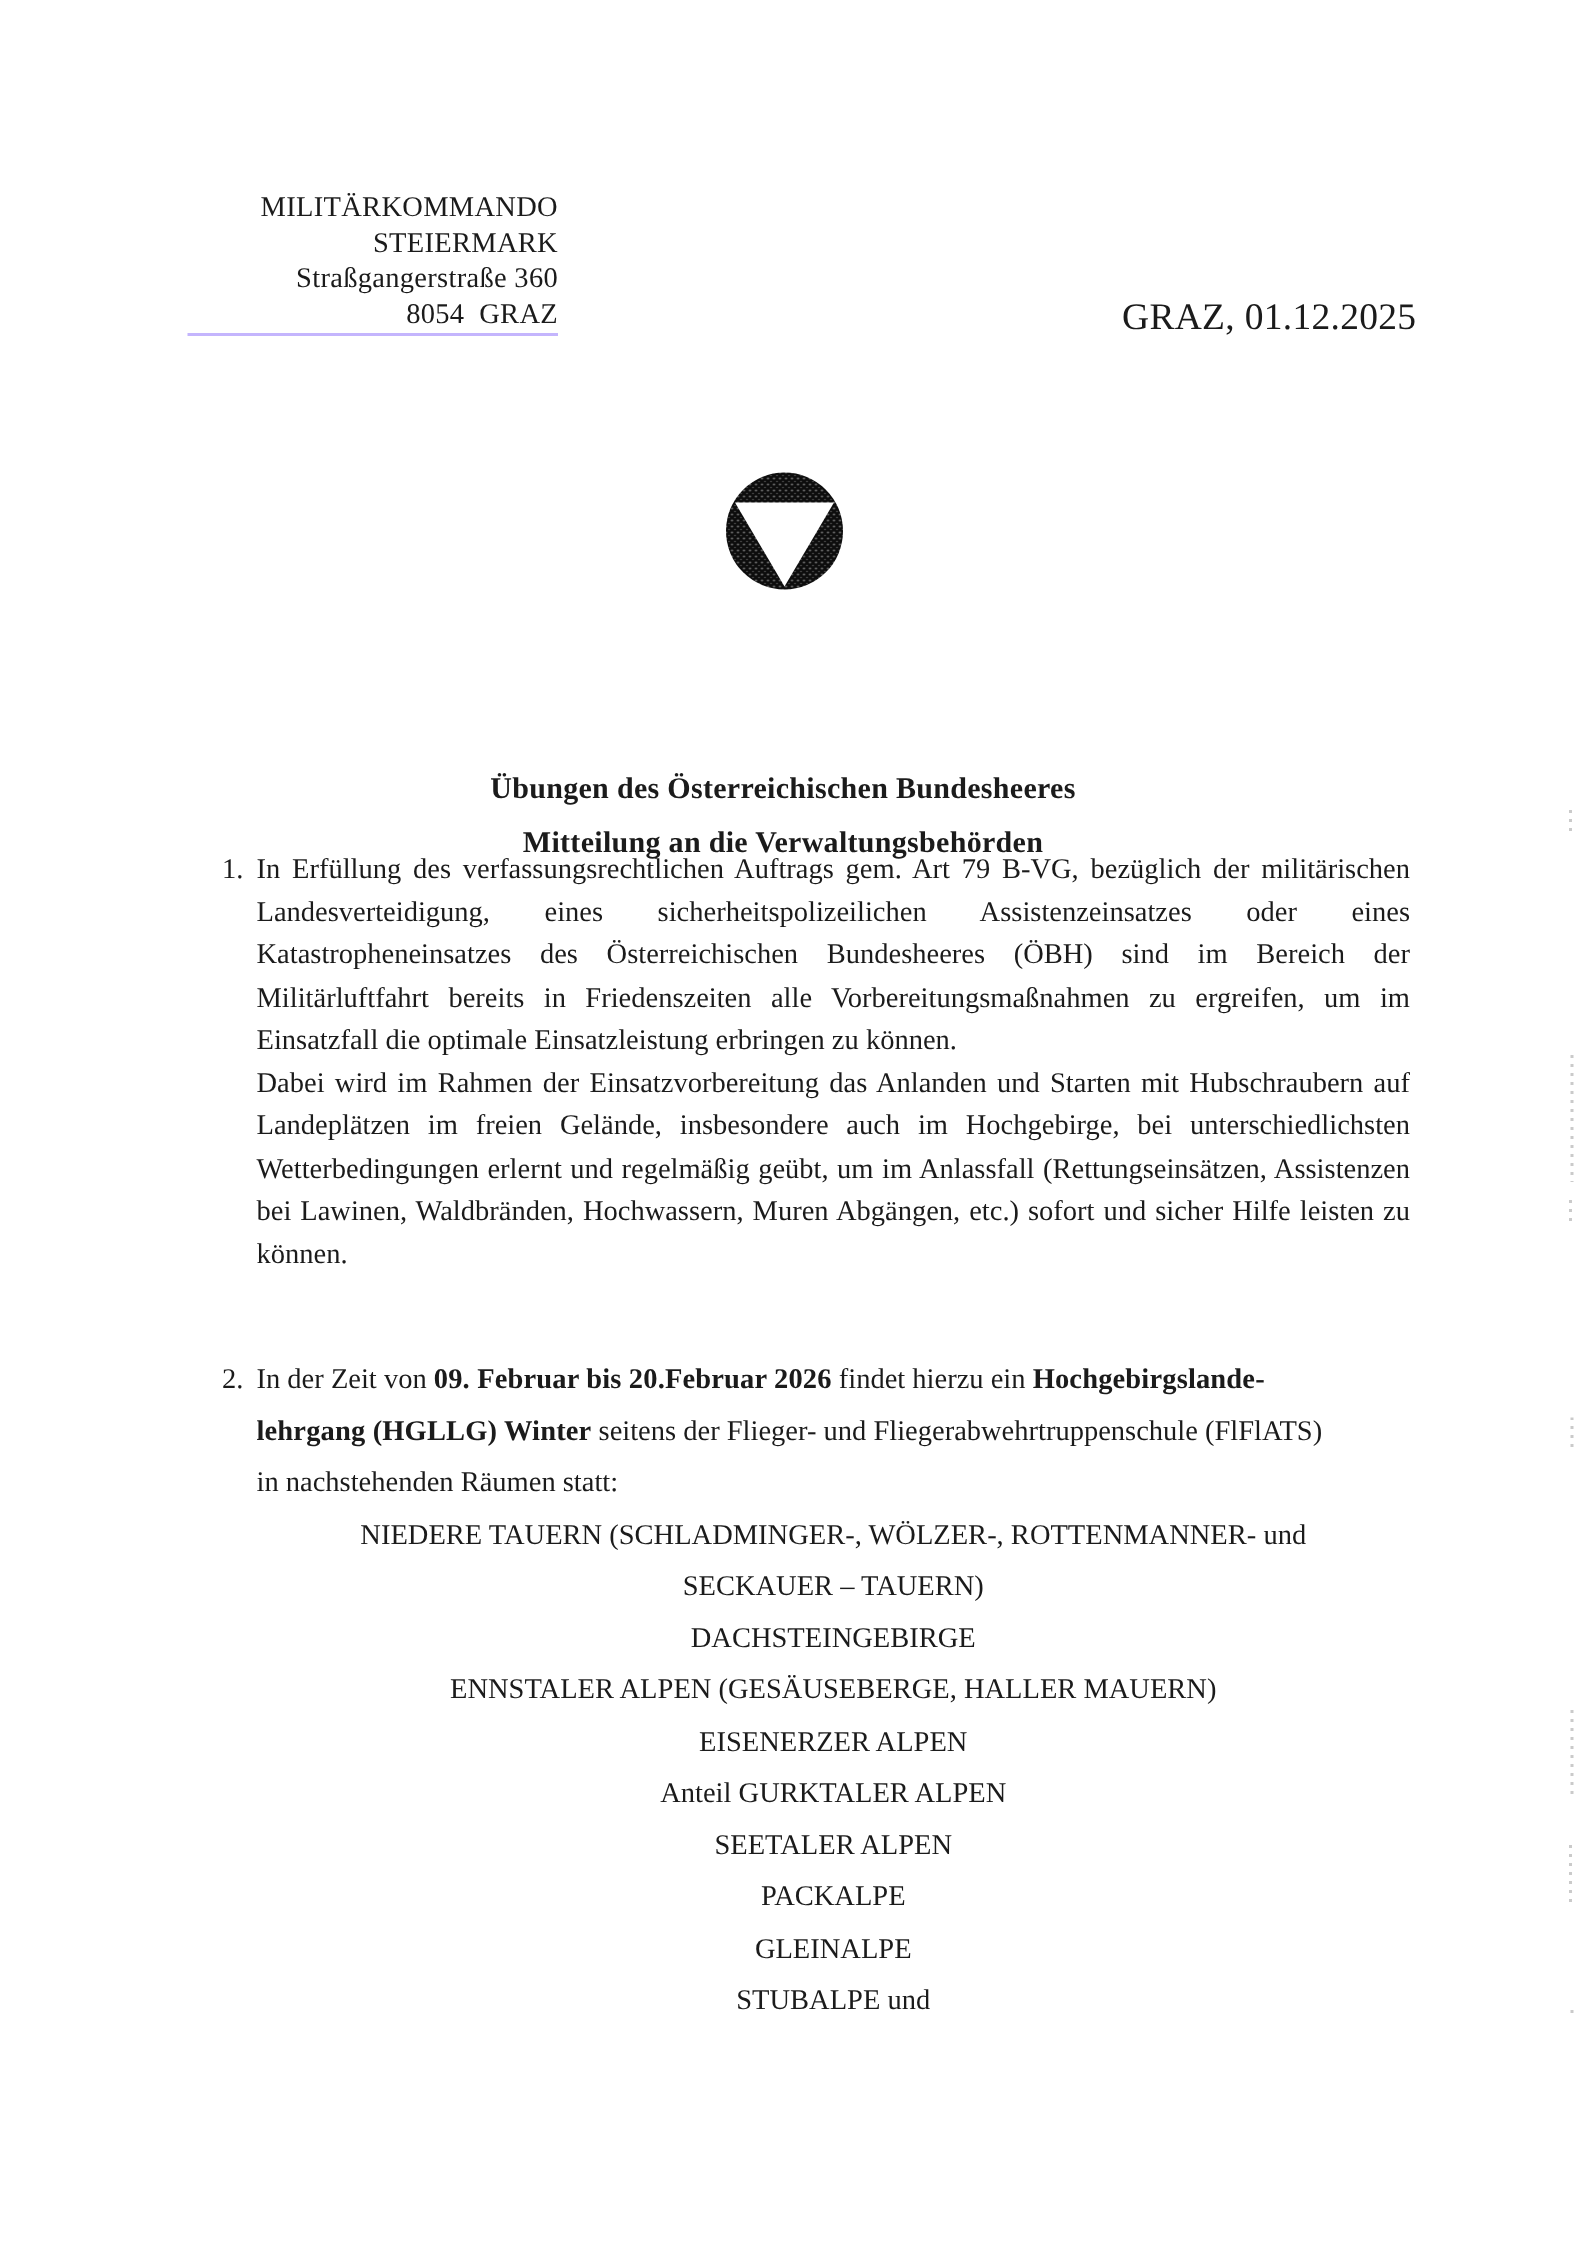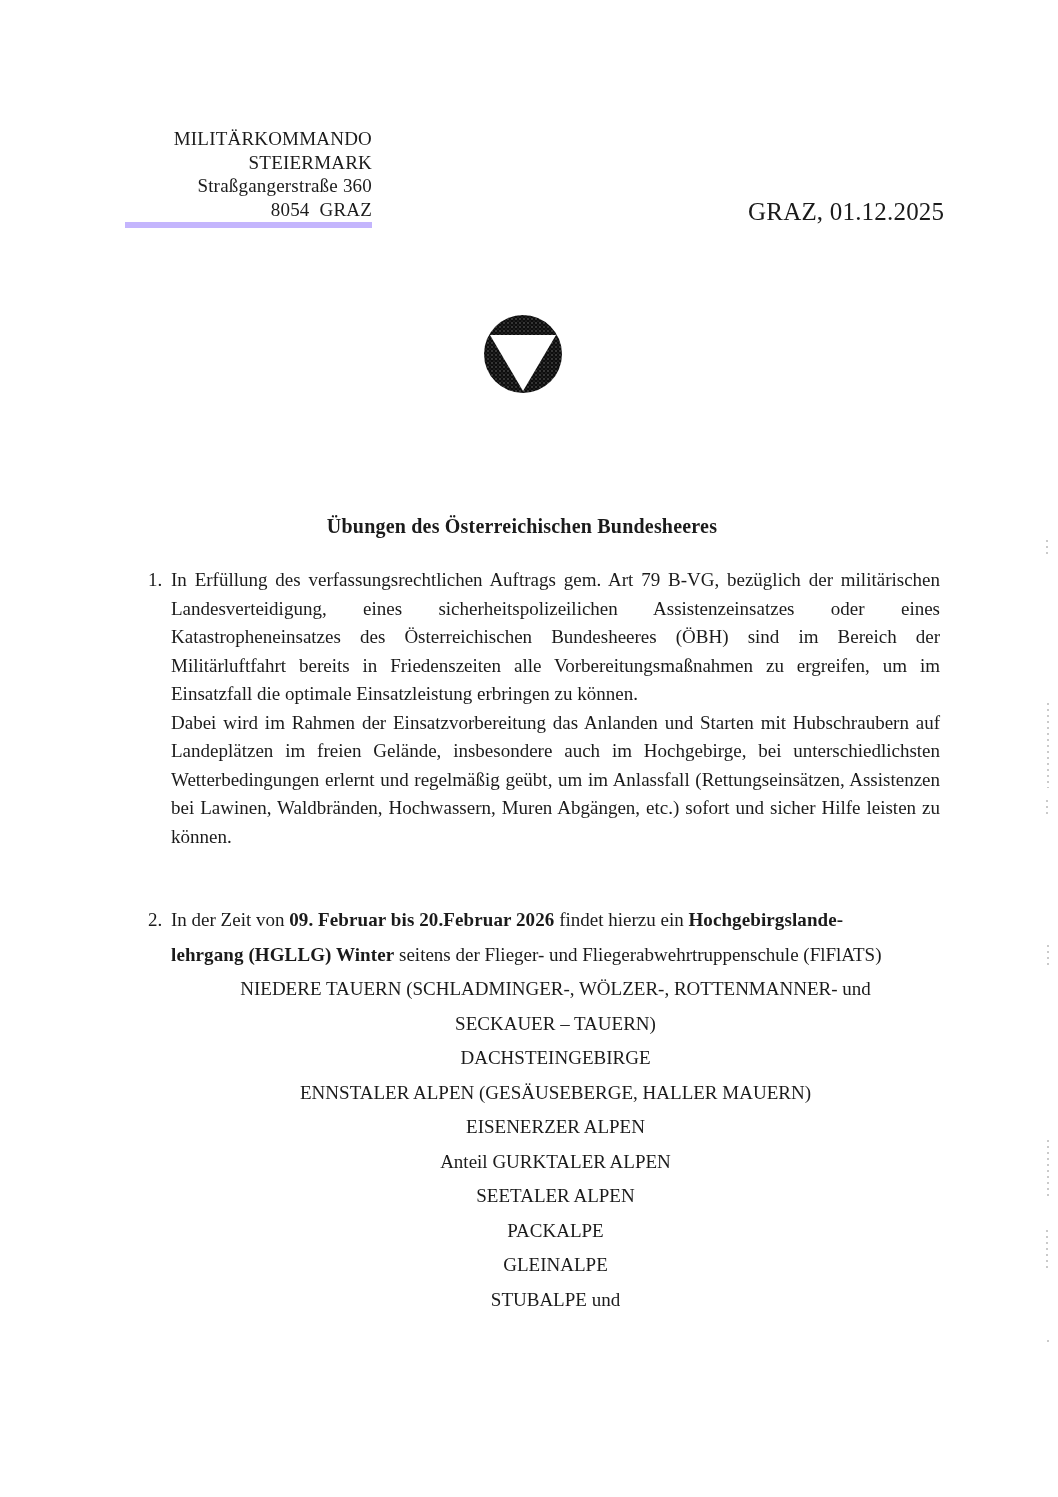--- a/index.html
+++ b/index.html
@@ -18,21 +18,21 @@
     position: absolute;
     left: 125px;
     top: 127px;
     font-size: 19px;
     line-height: 23.5px;
     letter-spacing: 0.2px;
   }
   .sender .line { white-space: pre; text-align: right; }
   .sender .line-underlined {
     width: 247px;
-    border-bottom: 6px solid #c4b5fd;
+    border-bottom: 2px solid #c4b5fd;
     padding-bottom: 1px;
   }
   
   .dateline {
     position: absolute;
     left: 748px;
     top: 198px;
     font-size: 25px;
     letter-spacing: 0.2px;
   }
@@ -116,35 +116,37 @@
           <circle cx="3" cy="3" r="0.5" fill="#ffffff" opacity="0.35"></circle>
         </pattern>
       </defs>
       <circle cx="40" cy="40" r="39" fill="url(#stip)"></circle>
       <polygon points="7,21 73,21 40,77" fill="#ffffff"></polygon>
     </svg>
   </div>
 
   <div class="title-block">
     <div>Übungen des Österreichischen Bundesheeres</div>
+    <div>Mitteilung an die Verwaltungsbehörden</div>
   </div>
 
   <div class="item item1">
     <div class="num">1.</div>
     <div class="body">
       <div class="para">In Erfüllung des verfassungsrechtlichen Auftrags gem. Art 79 B-VG, bezüglich der militärischen Landesverteidigung, eines sicherheitspolizeilichen Assistenzeinsatzes oder eines Katastropheneinsatzes des Österreichischen Bundesheeres (ÖBH) sind im Bereich der Militärluftfahrt bereits in Friedenszeiten alle Vorbereitungsmaßnahmen zu ergreifen, um im Einsatzfall die optimale Einsatzleistung erbringen zu können.</div>
       <div class="para">Dabei wird im Rahmen der Einsatzvorbereitung das Anlanden und Starten mit Hubschraubern auf Landeplätzen im freien Gelände, insbesondere auch im Hochgebirge, bei unterschiedlichsten Wetterbedingungen erlernt und regelmäßig geübt, um im Anlassfall (Rettungseinsätzen, Assistenzen bei Lawinen, Waldbränden, Hochwassern, Muren Abgängen, etc.) sofort und sicher Hilfe leisten zu können.</div>
     </div>
   </div>
 
   <div class="item item2">
     <div class="num">2.</div>
     <div class="body">
       <div class="line"><span>In der Zeit von </span><b>09. Februar bis 20.Februar 2026</b><span> findet hierzu ein </span><b>Hochgebirgslande-</b></div>
       <div class="line"><b>lehrgang (HGLLG) Winter</b><span> seitens der Flieger- und Fliegerabwehrtruppenschule (FlFlATS)</span></div>
+      <div class="line">in nachstehenden Räumen statt:</div>
       <div class="ranges">
         <div class="range-line">NIEDERE TAUERN (SCHLADMINGER-, WÖLZER-, ROTTENMANNER- und</div>
         <div class="range-line">SECKAUER – TAUERN)</div>
         <div class="range-line">DACHSTEINGEBIRGE</div>
         <div class="range-line">ENNSTALER ALPEN (GESÄUSEBERGE, HALLER MAUERN)</div>
         <div class="range-line">EISENERZER ALPEN</div>
         <div class="range-line">Anteil GURKTALER ALPEN</div>
         <div class="range-line">SEETALER ALPEN</div>
         <div class="range-line">PACKALPE</div>
         <div class="range-line">GLEINALPE</div>

